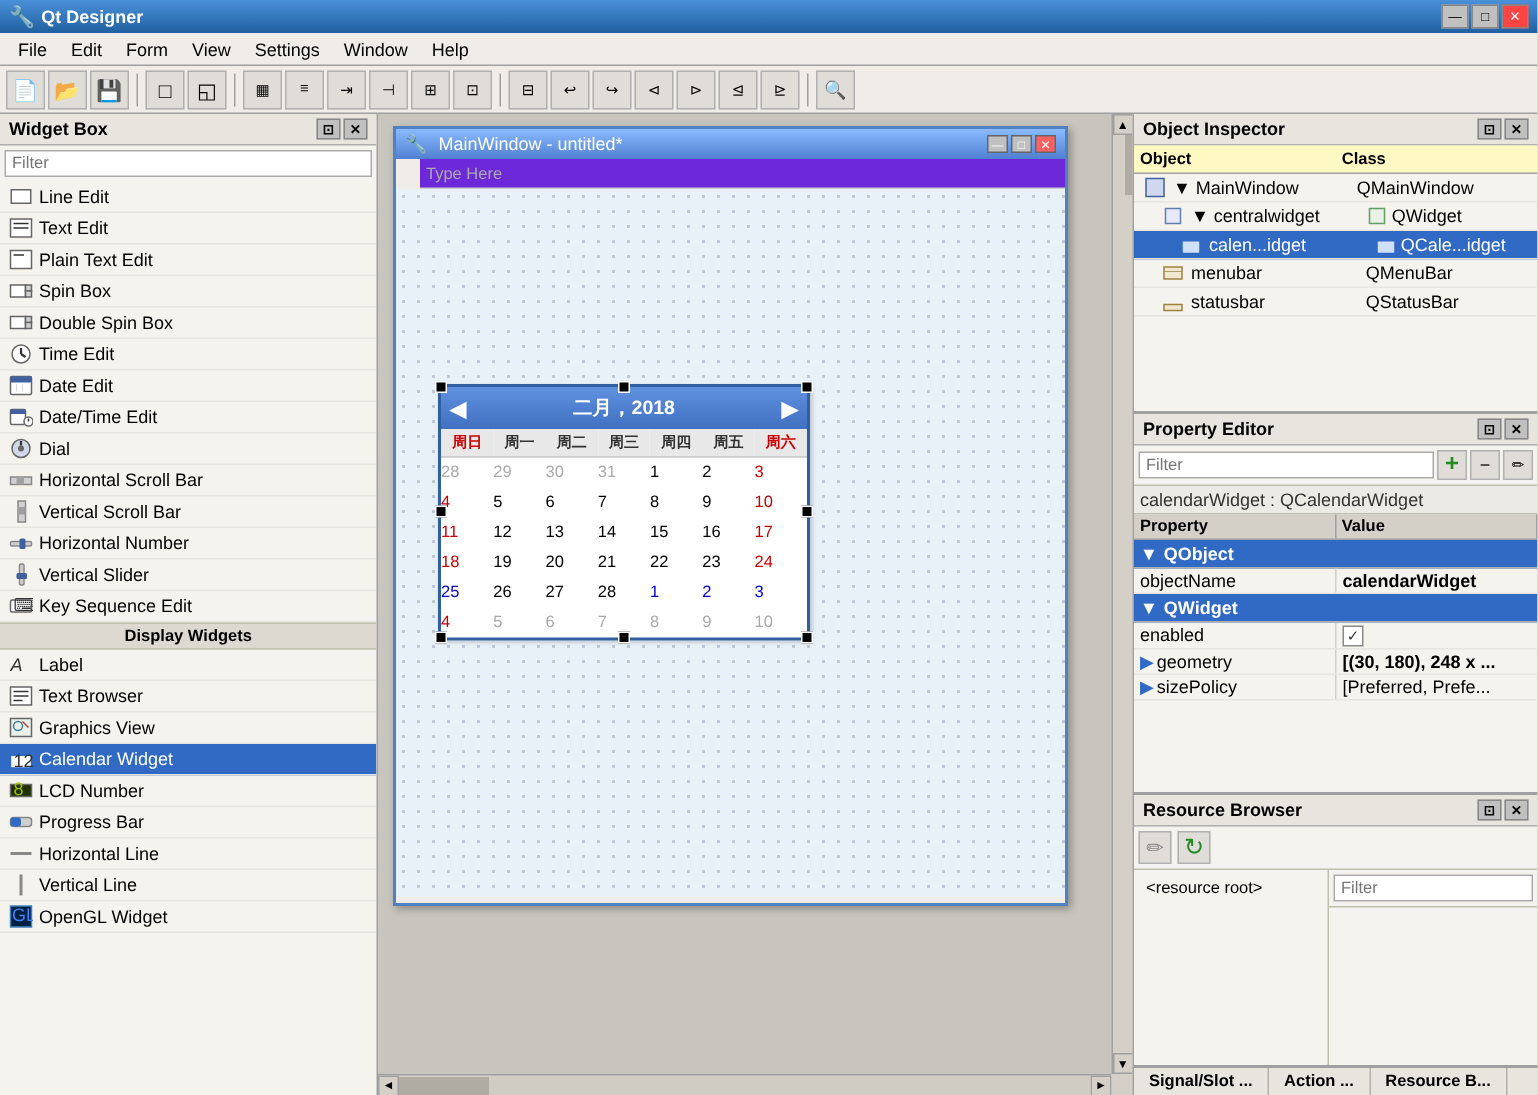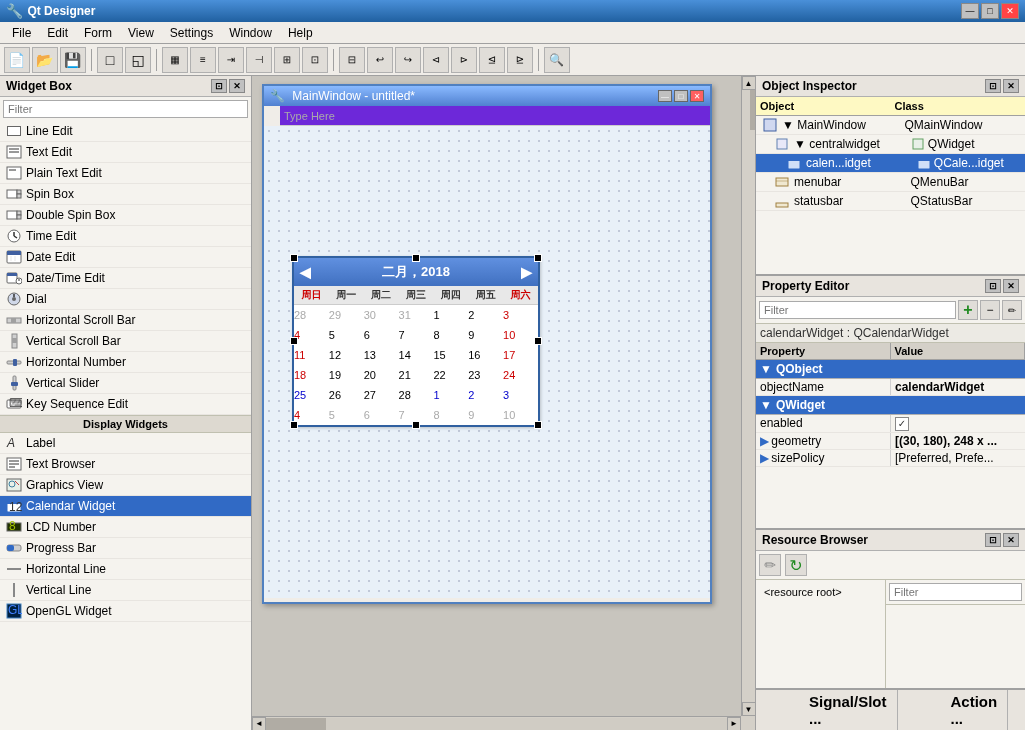--- a/index.html
+++ b/index.html
@@ -276,21 +276,21 @@
     #rb-filter-row { padding: 3px; border-bottom: 1px solid #c0c0b0; }
     #rb-filter-input { width: 100%; padding: 2px 4px; border: 1px solid #aaa; font-size: 11px; }
     #rb-files { flex: 1; }
 
     
     #bottom-tabs {
       display: flex; background: #e8e4de; border-top: 2px solid #a0a0a0;
     }
     .bottom-tab {
       padding: 3px 10px; border-right: 1px solid #b0b0b0; cursor: pointer;
-      font-size: 15px; font-weight: bold; margin-left: 43px;
+      font-size: 11px; font-weight: bold;
     }
 
     
     #scroll-corner {
       position: absolute; bottom: 0; right: 0; width: 14px; height: 14px;
       background: #d4d0c8;
     }
 
     
     .icon-line-edit { background: #fff; border: 1px solid #666; width: 14px; height: 10px; }

